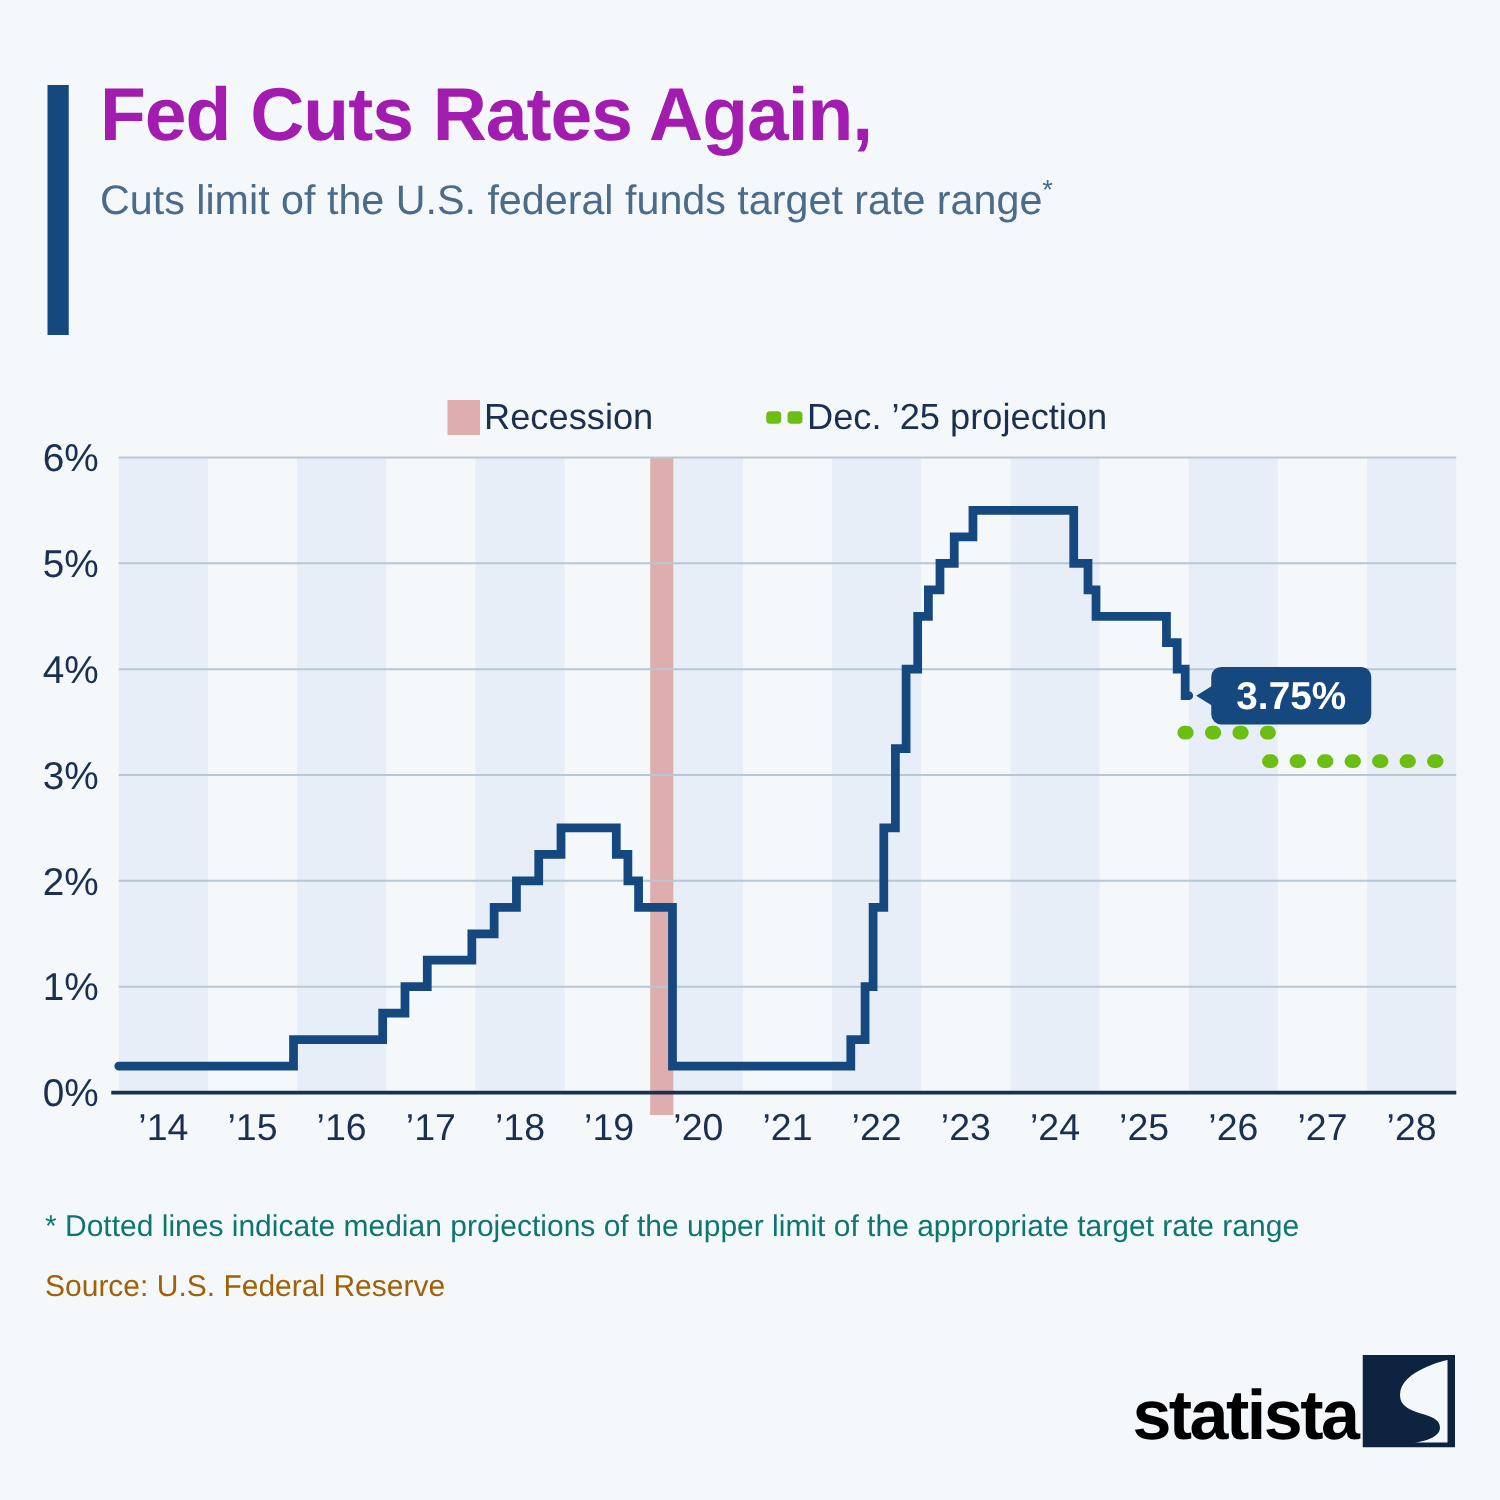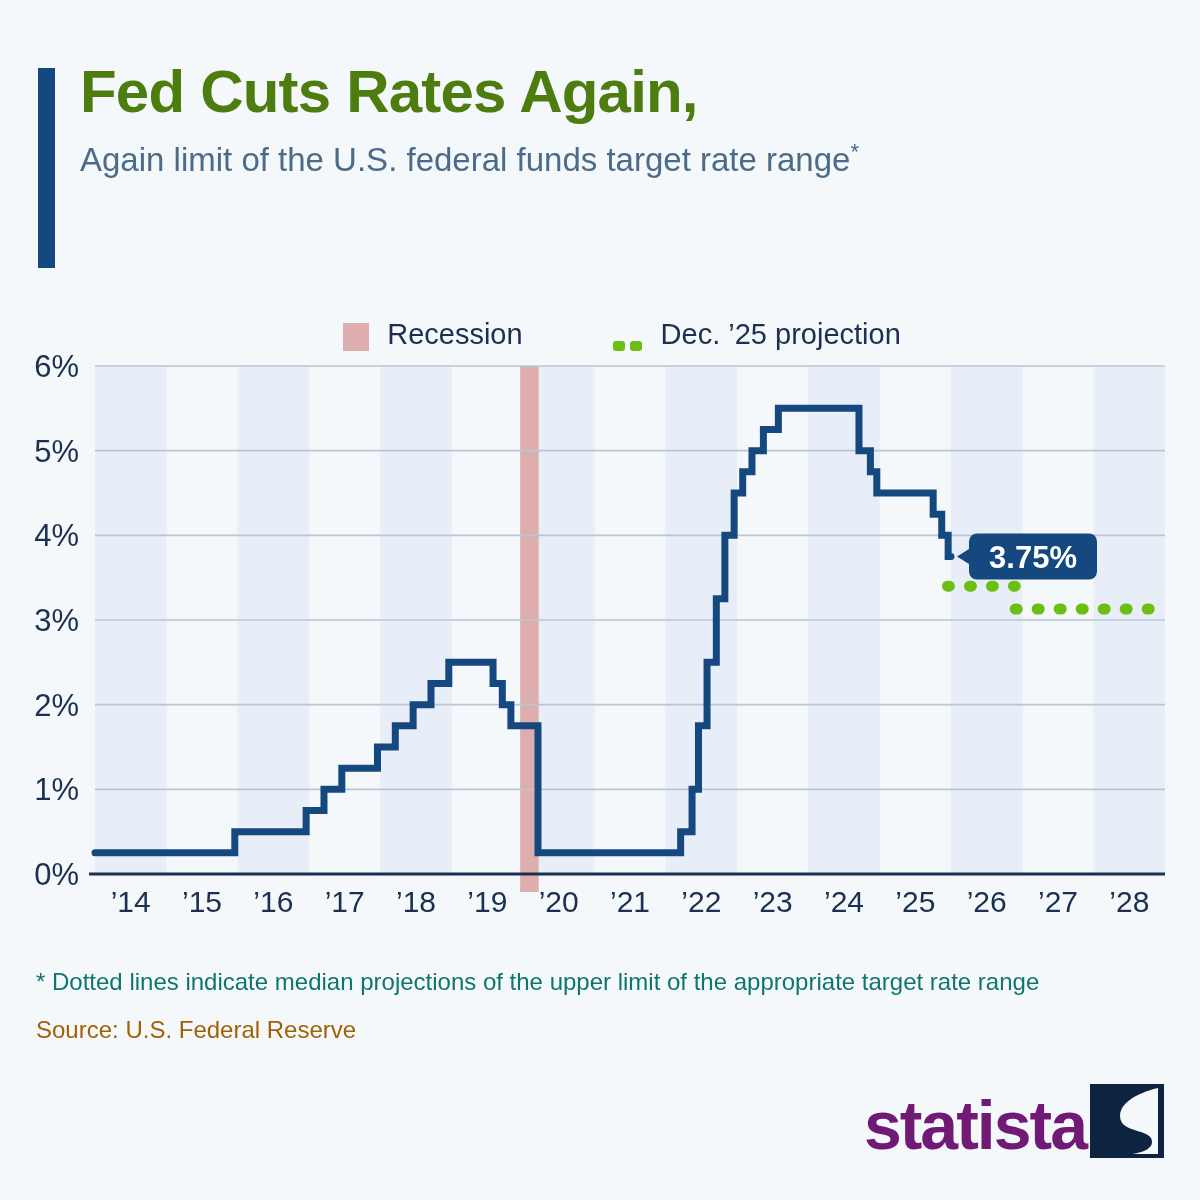--- a/index.html
+++ b/index.html
@@ -33,21 +33,21 @@
   #title-block {
     position: absolute;
     left: 80px;
     top: 58px;
     width: 1090px;
   }
   .title-line {
     font-size: 60px;
     font-weight: bold;
     line-height: 1.12;
-    color: #4d7c0f;
+    color: #a21caf;
     letter-spacing: -0.8px;
     white-space: nowrap;
   }
   #subtitle {
     margin-top: 14px;
     font-size: 33px;
     color: #4a6b8a;
     font-weight: normal;
     white-space: nowrap;
   }
@@ -62,22 +62,22 @@
     top: 312px;
     width: 1200px;
     display: flex;
     justify-content: center;
     align-items: center;
     gap: 46px;
     height: 44px;
   }
   .legend-item {
     display: flex;
-    align-items: flex-end;
-    gap: 18px;
+    align-items: center;
+    gap: 3px;
     padding-left: 44px;
   }
   .legend-swatch-recession {
     width: 26px;
     height: 28px;
     background: #deaeae;
   }
   .legend-swatch-projection {
     width: 30px;
     height: 10px;
@@ -165,35 +165,35 @@
   }
   #statista-logo {
     position: absolute;
     right: 36px;
     top: -6px;
     display: flex;
     align-items: flex-end;
     gap: 4px;
   }
   #statista-word {
-    font-size: 68px;
+    font-size: 56px;
     font-weight: bold;
-    color: #701a75;
+    color: #000000;
     letter-spacing: -2px;
     line-height: 0.95;
   }
 </style>
 </head>
 <body>
 
 <div id="header">
   <div id="title-bar"></div>
   <div id="title-block">
     <div class="title-line">Fed Cuts Rates Again,</div>
-    <div id="subtitle"><span>Again limit of the U.S. federal funds target rate range</span><span class="asterisk">*</span></div>
+    <div id="subtitle"><span>Cuts limit of the U.S. federal funds target rate range</span><span class="asterisk">*</span></div>
   </div>
 </div>
 
 <div id="legend">
   <div class="legend-item">
     <span class="legend-swatch-recession"></span>
     <span class="legend-label">Recession</span>
   </div>
   <div class="legend-item">
     <span class="legend-swatch-projection">

